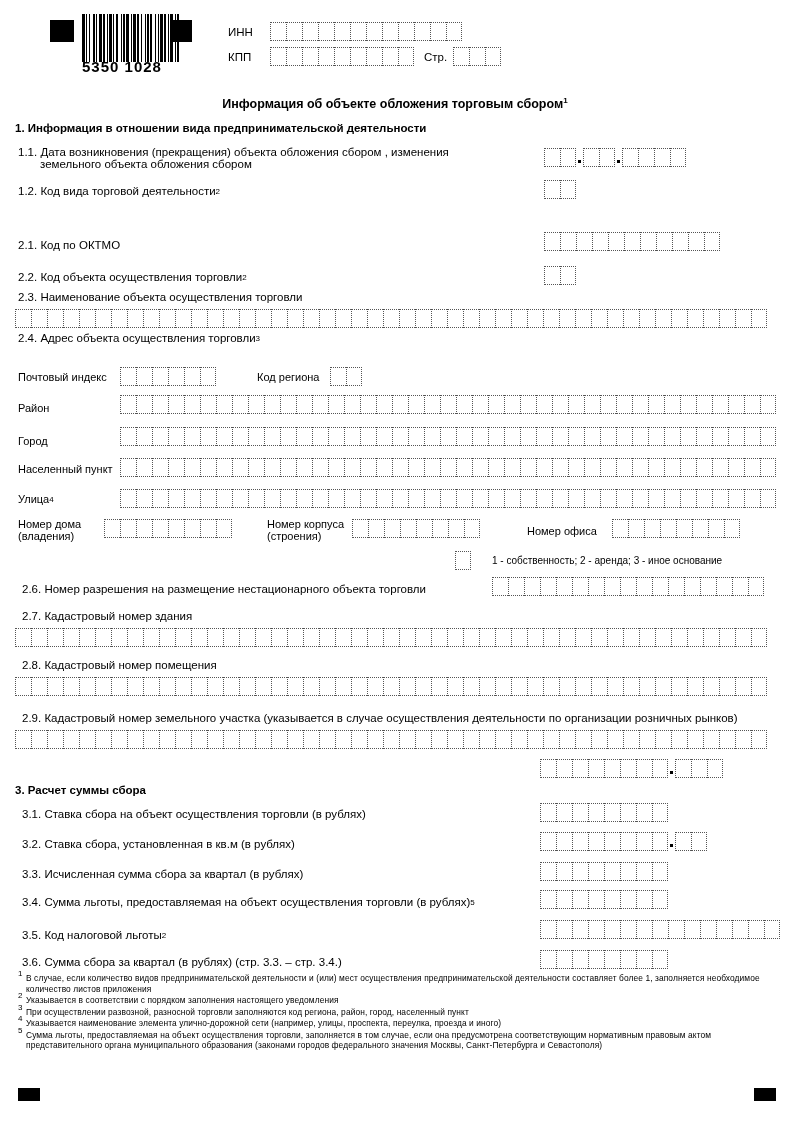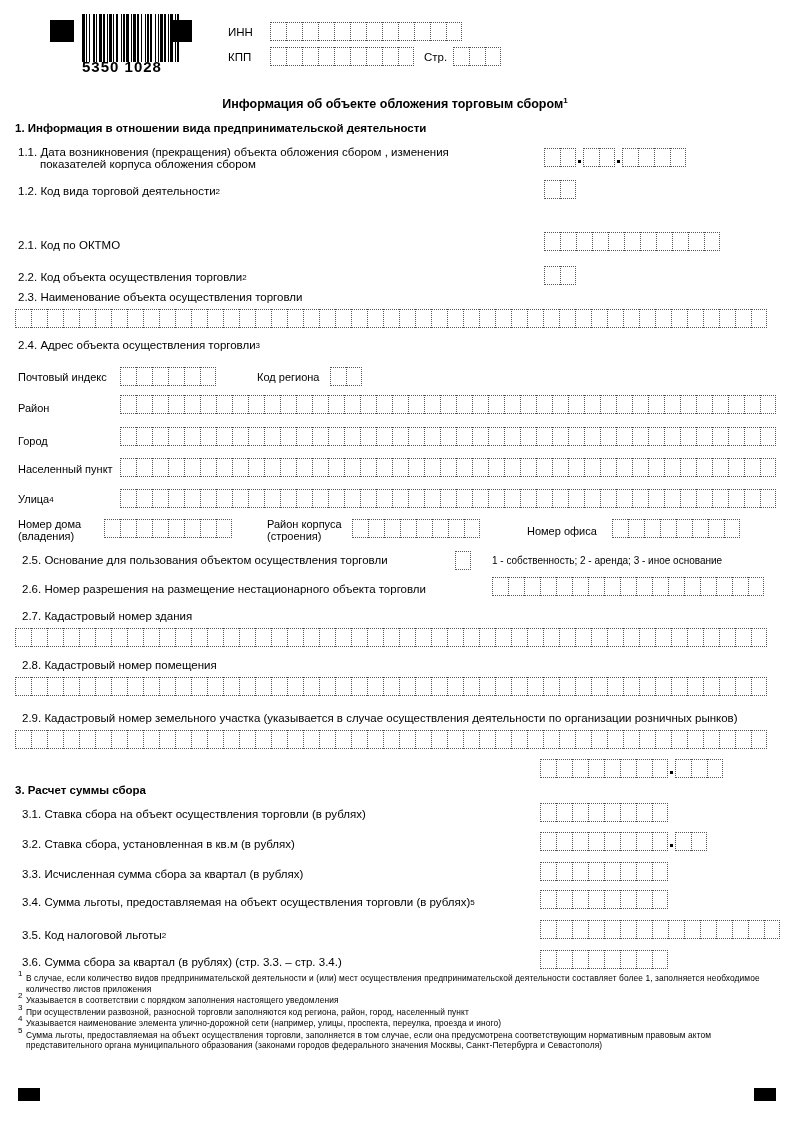--- a/index.html
+++ b/index.html
@@ -179,21 +179,21 @@
   <div class="title">
     <span>Информация об объекте обложения торговым сбором</span><span class="sup">1</span>
   </div>
 
   <div class="row" style="left:15px; top:122px;">
       <span class="sect">1. Информация в отношении вида предпринимательской деятельности</span>
     </div>
 
   <div class="row" style="left:18px; top:146px; display:block;">
     <div class="lbl">1.1. Дата возникновения (прекращения) объекта обложения сбором , изменения</div>
-    <div class="lbl" style="padding-left:22px;">показателей корпуса обложения сбором</div>
+    <div class="lbl" style="padding-left:22px;">земельного объекта обложения сбором</div>
   </div>
   <div class="row" style="left:544px; top:148px;">
     <span class="cells">
         <span class="cell"></span>
         <span class="cell"></span>
       </span>
     <span class="dotsep"></span>
     <span class="cells">
         <span class="cell"></span>
         <span class="cell"></span>
@@ -297,21 +297,21 @@
         <span class="cell"></span>
         <span class="cell"></span>
         <span class="cell"></span>
         <span class="cell"></span>
         <span class="cell"></span>
         <span class="cell"></span>
         <span class="cell"></span>
       </span>
     </div>
 
-  <div class="row" style="left:18px; top:339px;">
+  <div class="row" style="left:18px; top:332px;">
     <span class="lbl">2.4. Адрес объекта осуществления торговли</span>
       <span class="sup">3</span>
   </div>
 
   <div class="row" style="left:18px; top:371px;">
       <span class="addr-label">Почтовый индекс</span>
     </div>
   <div class="row" style="left:120px; top:367px;">
       <span class="cells">
         <span class="cell"></span>
@@ -540,21 +540,21 @@
         <span class="cell"></span>
         <span class="cell"></span>
         <span class="cell"></span>
         <span class="cell"></span>
         <span class="cell"></span>
         <span class="cell"></span>
       </span>
     </div>
 
   <div class="row" style="left:267px; top:518px; display:block;">
-    <div class="addr-label">Район корпуса</div>
+    <div class="addr-label">Номер корпуса</div>
     <div class="addr-label">(строения)</div>
   </div>
   <div class="row" style="left:352px; top:519px;">
       <span class="cells">
         <span class="cell"></span>
         <span class="cell"></span>
         <span class="cell"></span>
         <span class="cell"></span>
         <span class="cell"></span>
         <span class="cell"></span>
@@ -572,23 +572,20 @@
         <span class="cell"></span>
         <span class="cell"></span>
         <span class="cell"></span>
         <span class="cell"></span>
         <span class="cell"></span>
         <span class="cell"></span>
         <span class="cell"></span>
       </span>
     </div>
 
-  <div class="row" style="left:22px; top:554px;">
-      <span class="lbl">2.5. Основание для пользования объектом осуществления торговли</span>
-    </div>
   <div class="row" style="left:455px; top:551px;">
       <span class="cells">
         <span class="cell"></span>
       </span>
     </div>
   <div class="row" style="left:492px; top:555px;">
       <span class="hint">1 - собственность; 2 -  аренда; 3 - иное основание</span>
     </div>
 
   <div class="row" style="left:22px; top:583px;">

